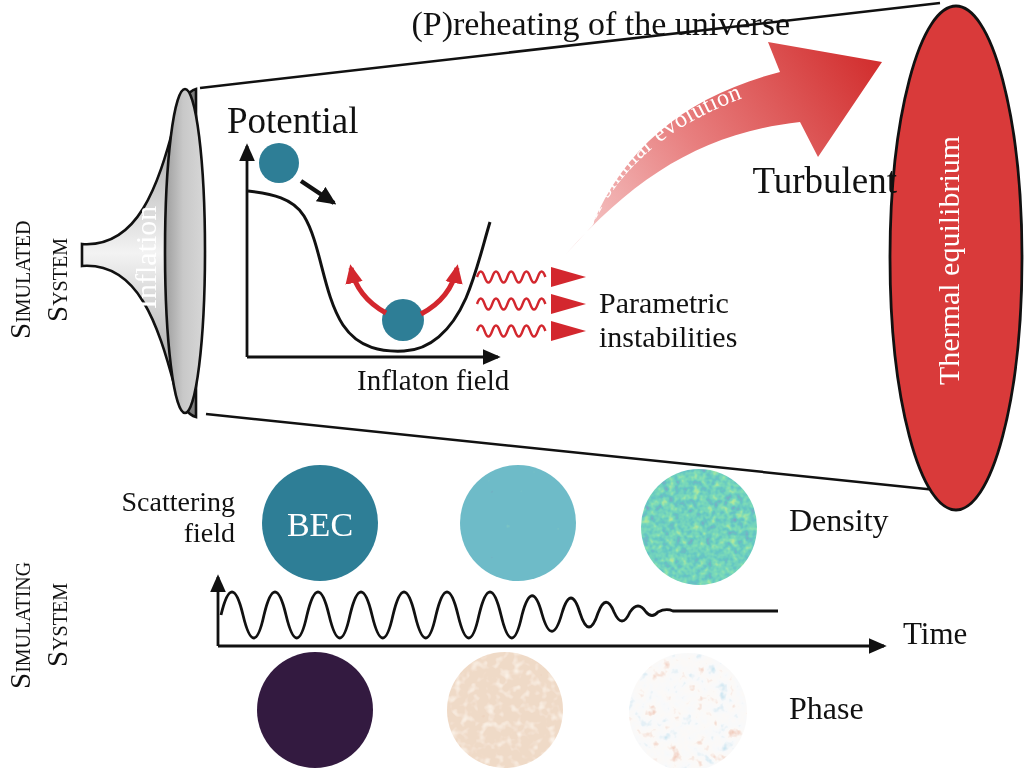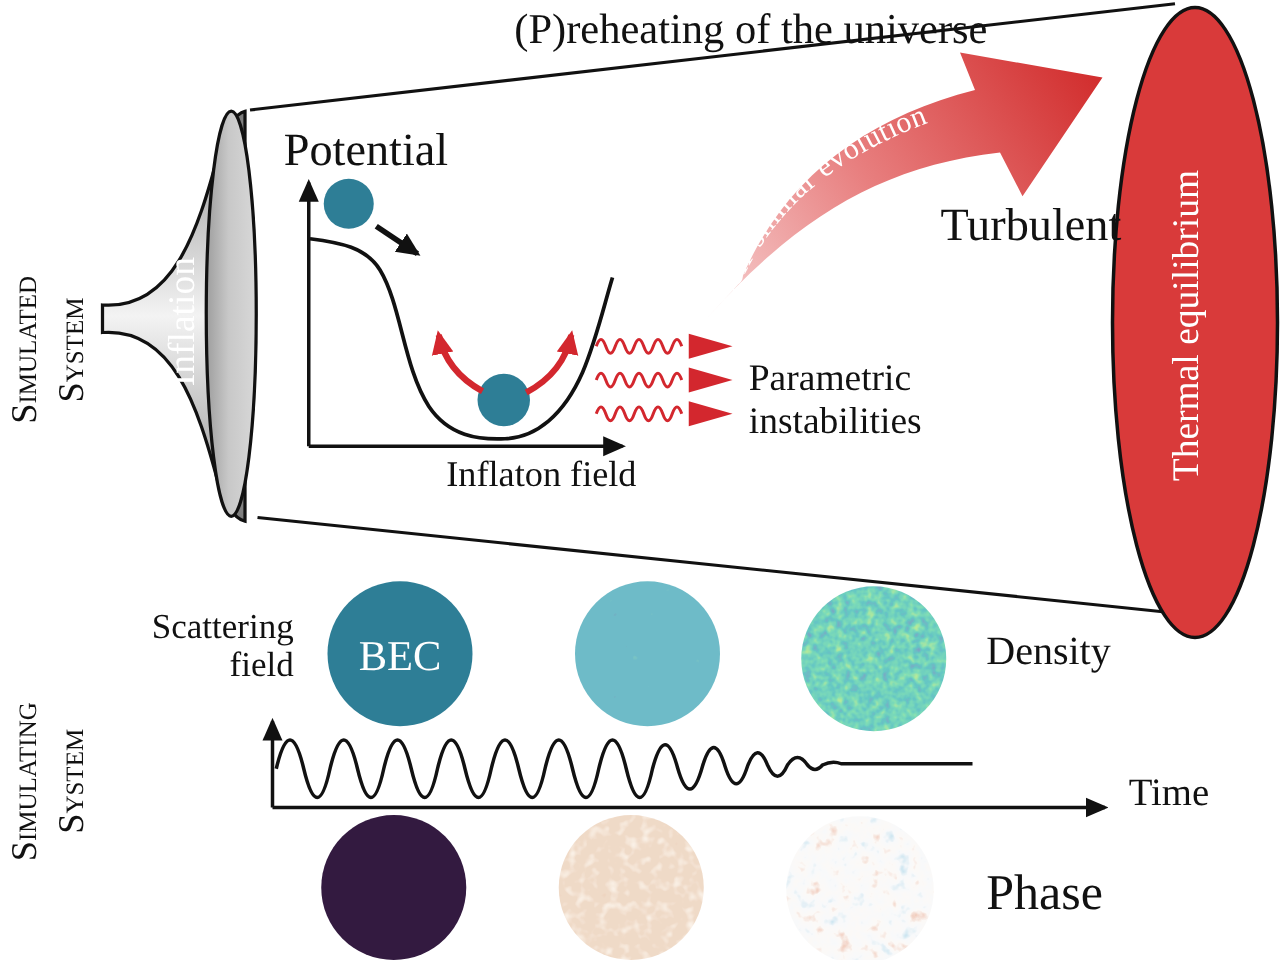--- a/index.html
+++ b/index.html
@@ -195,15 +195,15 @@
 
 <div class="lbl right" style="left:73px;top:486px;width:162px;font-size:28px;line-height:31px;">
   <div>Scattering</div>
   <div>field</div>
 </div>
 
 <div class="lbl" style="left:903px;top:616px;font-size:31px;">Time</div>
 
 <div class="lbl" style="left:789px;top:502px;font-size:32px;">Density</div>
 
-<div class="lbl" style="left:789px;top:690px;font-size:40px;">Phase</div>
+<div class="lbl" style="left:789px;top:690px;font-size:32px;">Phase</div>
 
 </div>
 
 </body></html>

